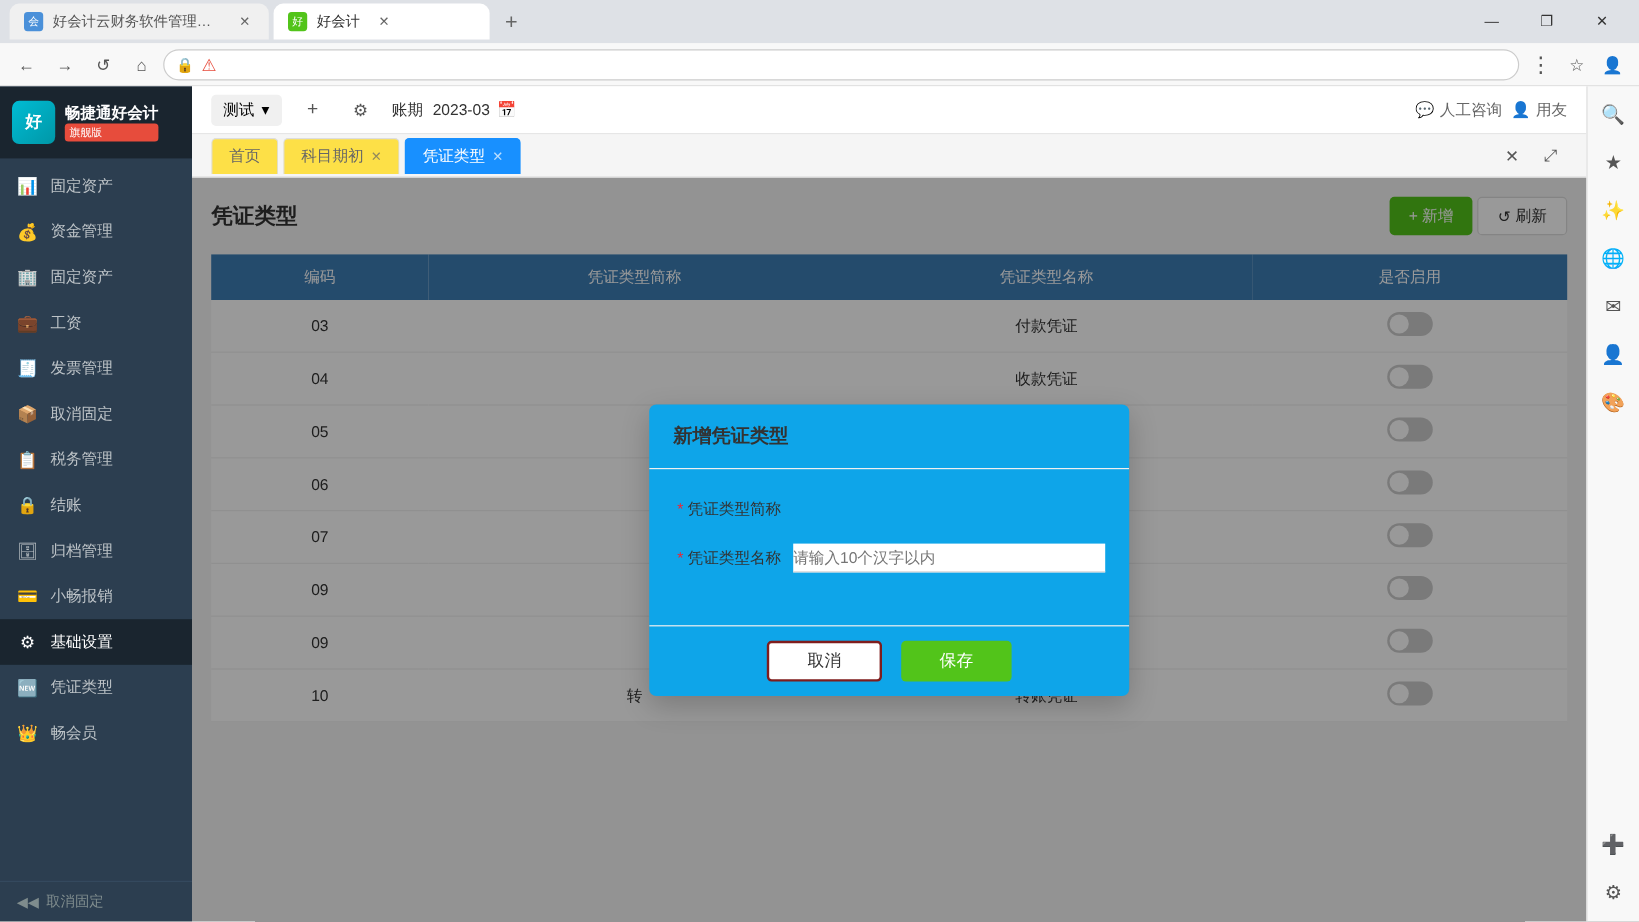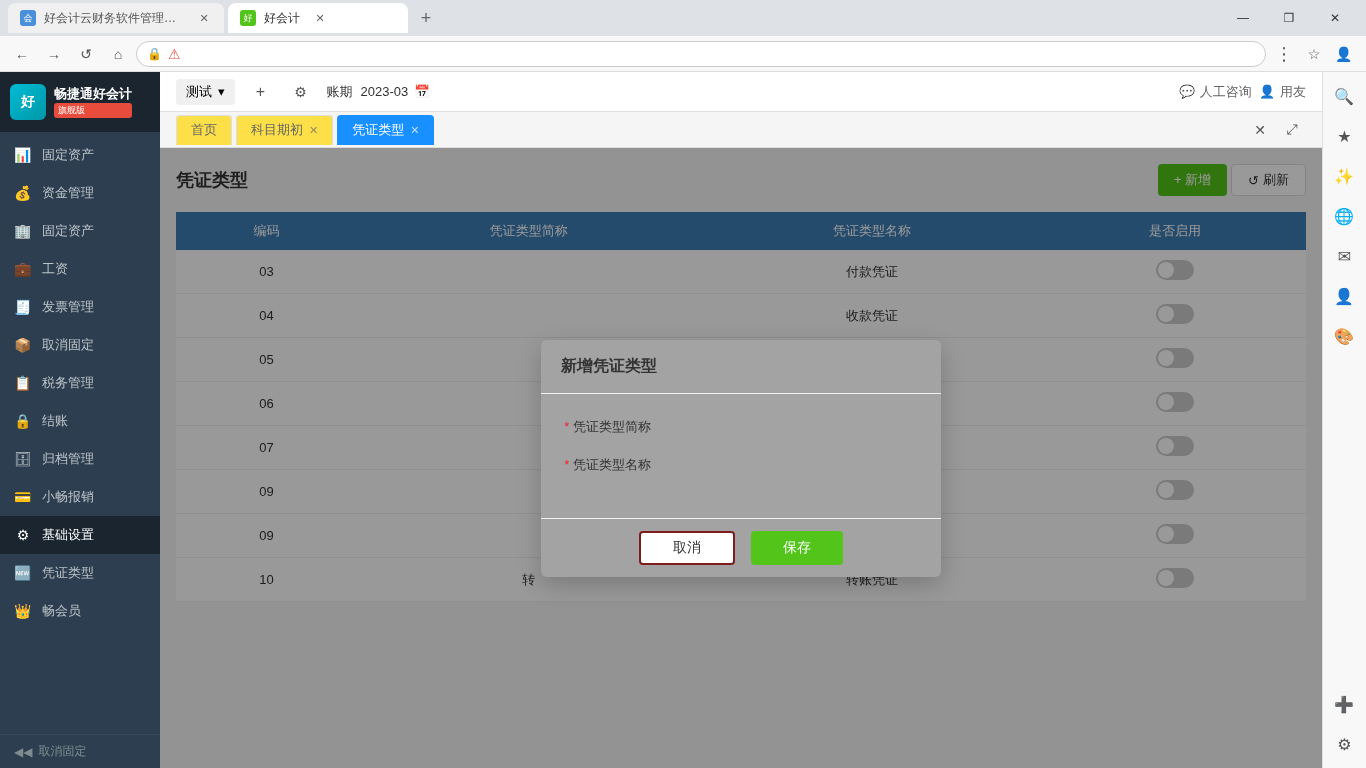--- a/index.html
+++ b/index.html
@@ -70,21 +70,21 @@
     
     .toggle { width: 38px; height: 20px; border-radius: 10px; position: relative; cursor: pointer; display: inline-flex; align-items: center; padding: 2px; }
     .toggle.on { background: #52c41a; }
     .toggle.off { background: #ccc; }
     .toggle-dot { width: 16px; height: 16px; background: white; border-radius: 50%; position: absolute; transition: left 0.2s; }
     .toggle.on .toggle-dot { right: 2px; left: auto; }
     .toggle.off .toggle-dot { left: 2px; }
 
     
     .modal-overlay { position: absolute; top: 0; left: 0; right: 0; bottom: 0; background: rgba(0,0,0,0.4); display: flex; align-items: center; justify-content: center; z-index: 100; }
-    .modal-box { background: #a3a3a3; border-radius: 6px; width: 400px; overflow: hidden; box-shadow: 0 8px 24px rgba(0,0,0,0.2); }
+    .modal-box { background: #0ea5e9; border-radius: 6px; width: 400px; overflow: hidden; box-shadow: 0 8px 24px rgba(0,0,0,0.2); }
     .modal-header { padding: 16px 20px; font-size: 16px; font-weight: bold; color: #333; border-bottom: 1px solid #f0f0f0; }
     .modal-body { padding: 24px 20px; }
     .form-row { display: flex; align-items: center; margin-bottom: 20px; gap: 10px; }
     .form-label { font-size: 13px; color: #333; width: 90px; text-align: right; flex-shrink: 0; }
     .form-label::before { content: '* '; color: #f5222d; }
     .form-input { flex: 1; border: none; border-bottom: 1px solid #d9d9d9; padding: 4px 0; font-size: 13px; outline: none; color: #999; }
     .modal-footer { padding: 12px 20px; display: flex; justify-content: center; gap: 16px; border-top: 1px solid #f0f0f0; }
     .btn-cancel { background: white; color: #333; border: 2px solid #7f1d1d; padding: 6px 32px; border-radius: 4px; cursor: pointer; font-size: 14px; }
     .btn-save { background: #52c41a; color: white; border: none; padding: 6px 32px; border-radius: 4px; cursor: pointer; font-size: 14px; }
 
@@ -363,20 +363,21 @@
         <div class="modal-box">
           <div class="modal-header">
             <span>新增凭证类型</span>
           </div>
           <div class="modal-body">
             <div class="form-row">
               <label class="form-label">凭证类型简称</label>
             </div>
             <div class="form-row">
               <label class="form-label">凭证类型名称</label>
+              <input class="form-input" type="text" placeholder="请输入10个汉字以内" style="">
             </div>
           </div>
           <div class="modal-footer">
             <button class="btn-cancel">取消</button>
             <button class="btn-save">保存</button>
           </div>
         </div>
       </div>
     </div>
   </div>

